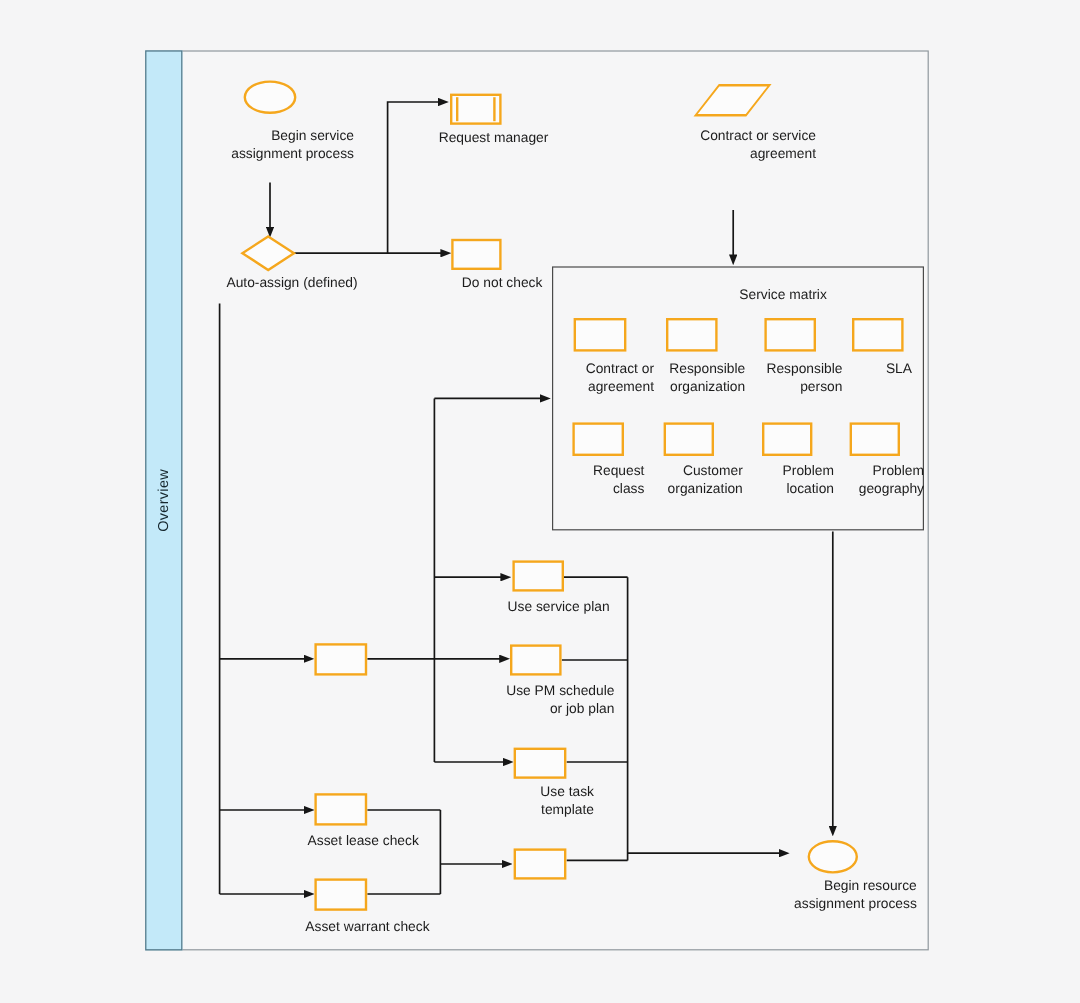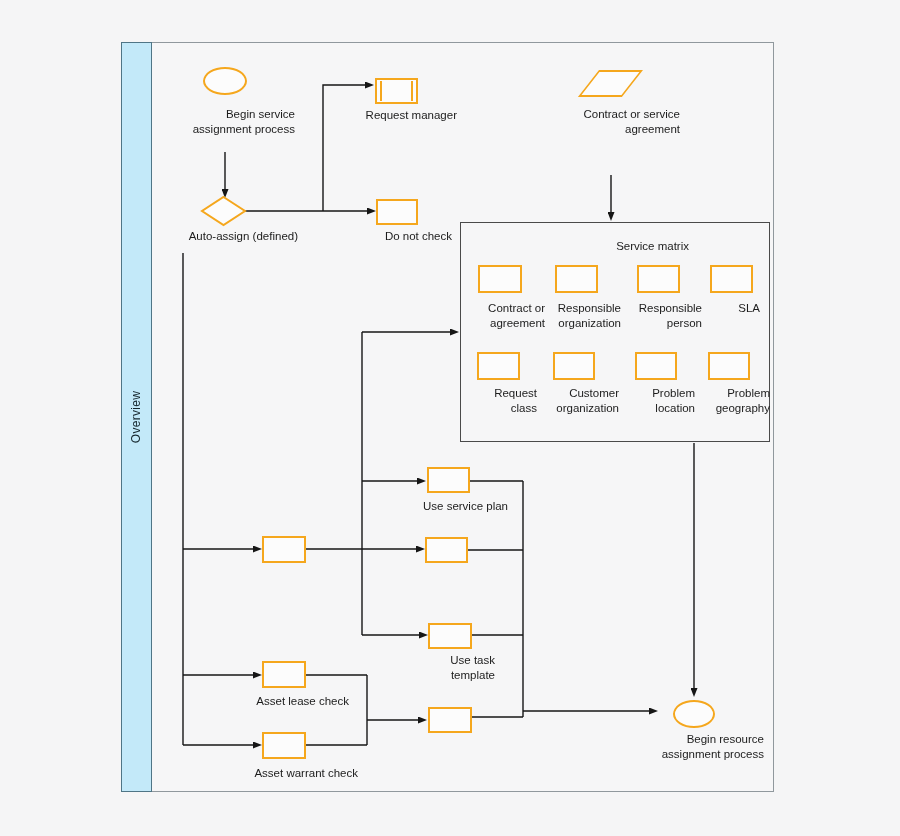--- a/index.html
+++ b/index.html
@@ -136,20 +136,22 @@
   <div class="lbl" style="left:457px; top:386px; width:80px;">Request
 class</div>
   <div class="lbl" style="left:529px; top:386px; width:90px;">Customer
 organization</div>
   <div class="lbl" style="left:615px; top:386px; width:80px;">Problem
 location</div>
   <div class="lbl" style="left:686px; top:386px; width:84px;">Problem
 geography</div>
 
   <div class="lbl" style="left:388px; top:499px; width:120px;">Use service plan</div>
+  <div class="lbl" style="left:382px; top:569px; width:130px;">Use PM schedule
+or job plan</div>
   <div class="lbl" style="left:405px; top:653px; width:90px;">Use task
 template</div>
   <div class="lbl" style="left:219px; top:694px; width:130px;">Asset lease check</div>
   <div class="lbl" style="left:218px; top:766px; width:140px;">Asset warrant check</div>
   <div class="lbl" style="left:624px; top:732px; width:140px;">Begin resource
 assignment process</div>
 
 </div>
 
 </body></html>

